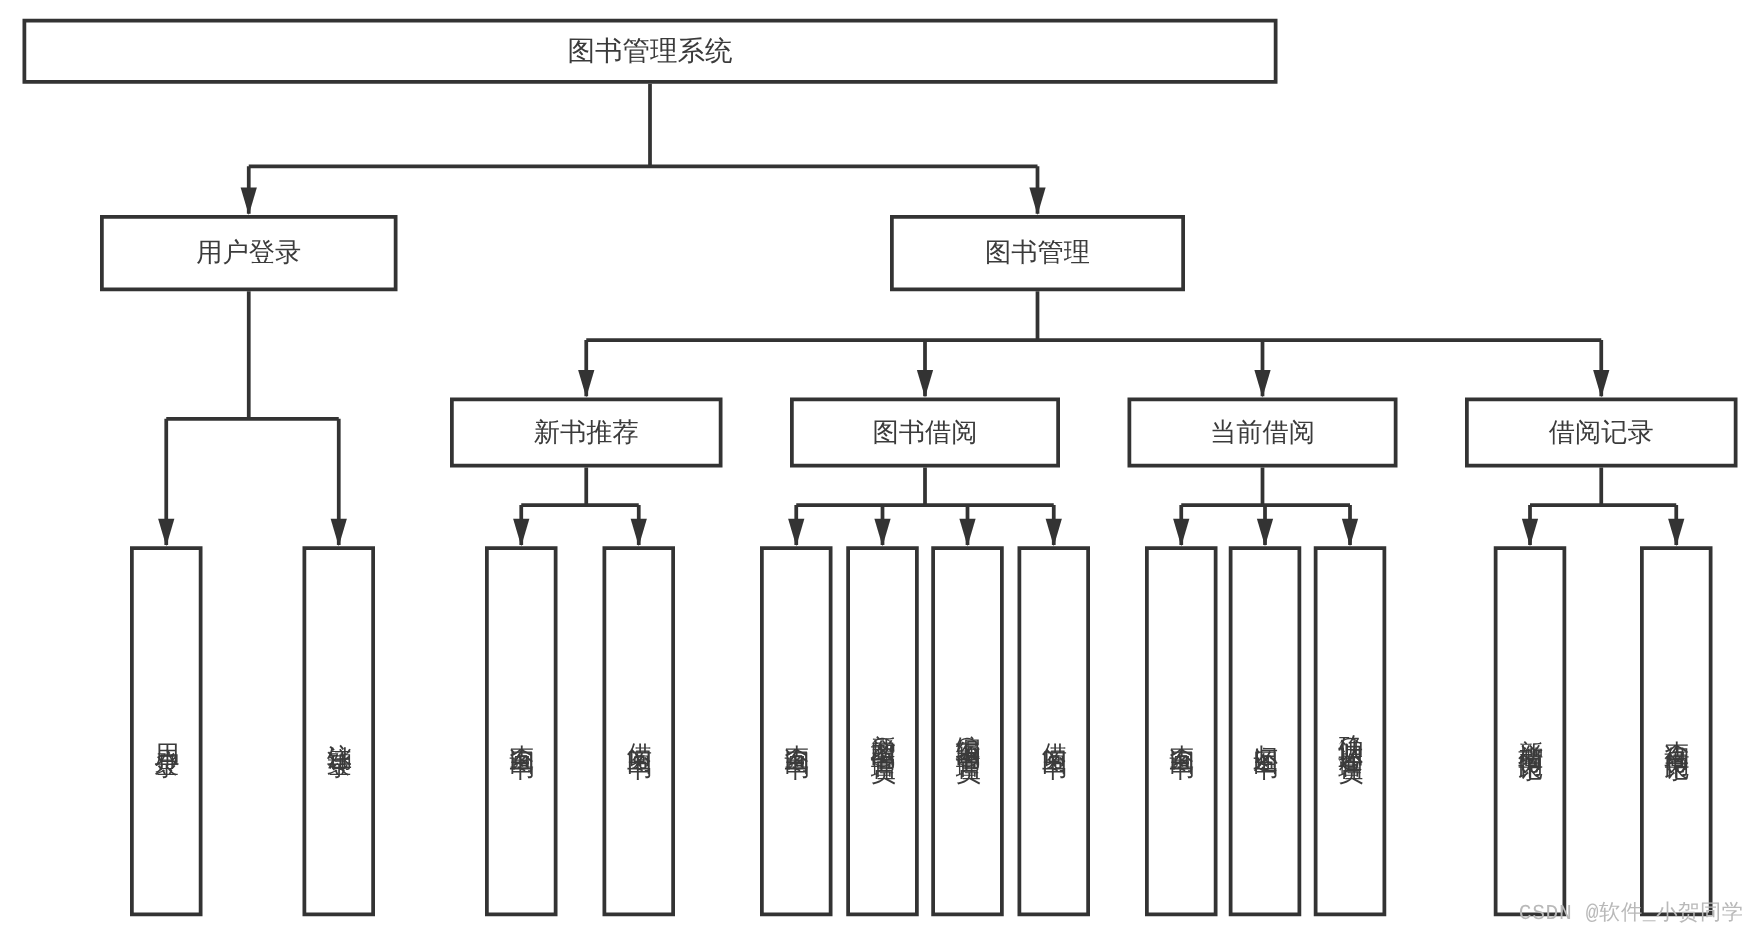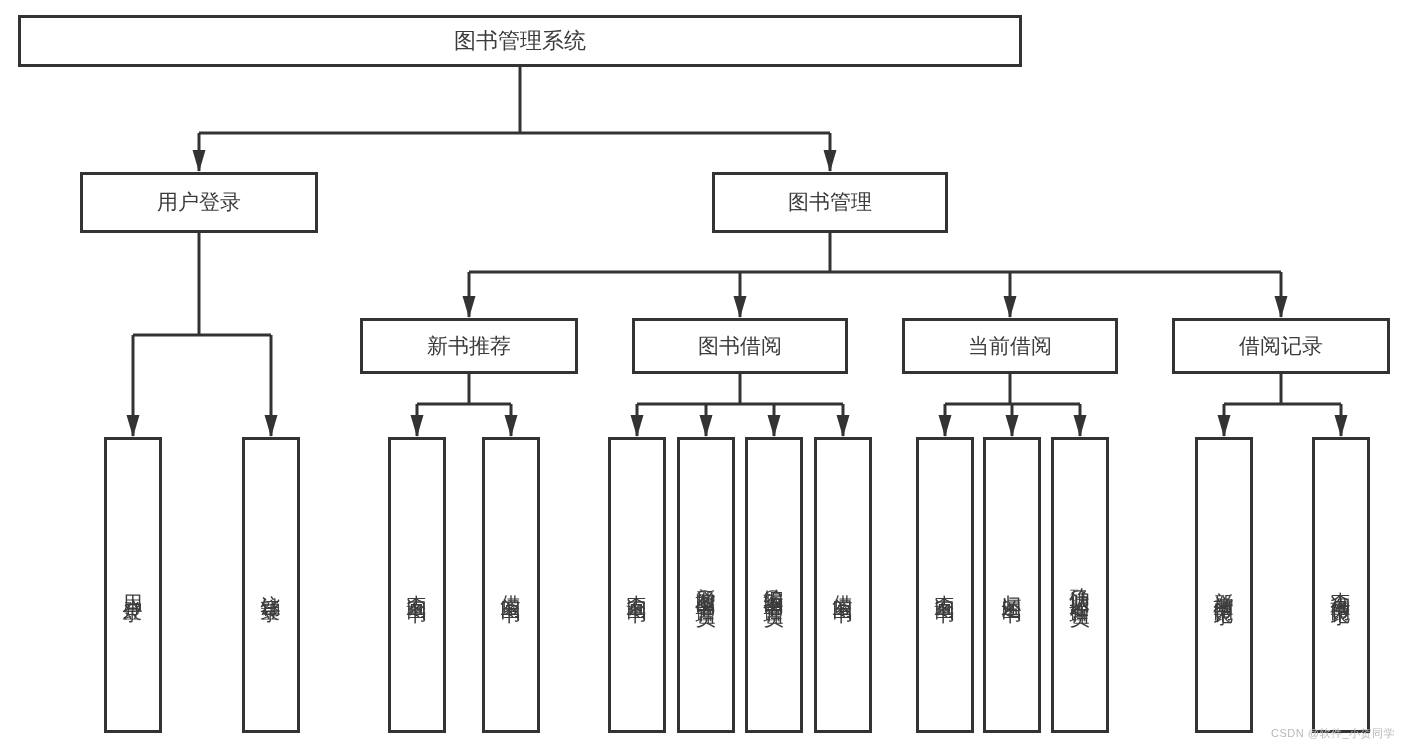--- a/index.html
+++ b/index.html
@@ -50,22 +50,22 @@
     font-size:20px;
     line-height:1;
     white-space:nowrap;
     pointer-events:none;
   }
   .watermark{
     position:absolute;
     right:10px;
     bottom:6px;
     color:#b9b9b9;
-    font-size:11px;
-    font-family:Liberation Sans, sans-serif;
+    font-size:17px;
+    font-family:Liberation Mono, monospace;
     white-space:nowrap;
     letter-spacing:0.5px;
   }
 </style>
 </head>
 <body>
 
 <div id="diagram-root">
   <svg id="tree-svg" viewBox="0 0 1405 747">
     <g id="edges-layer">

